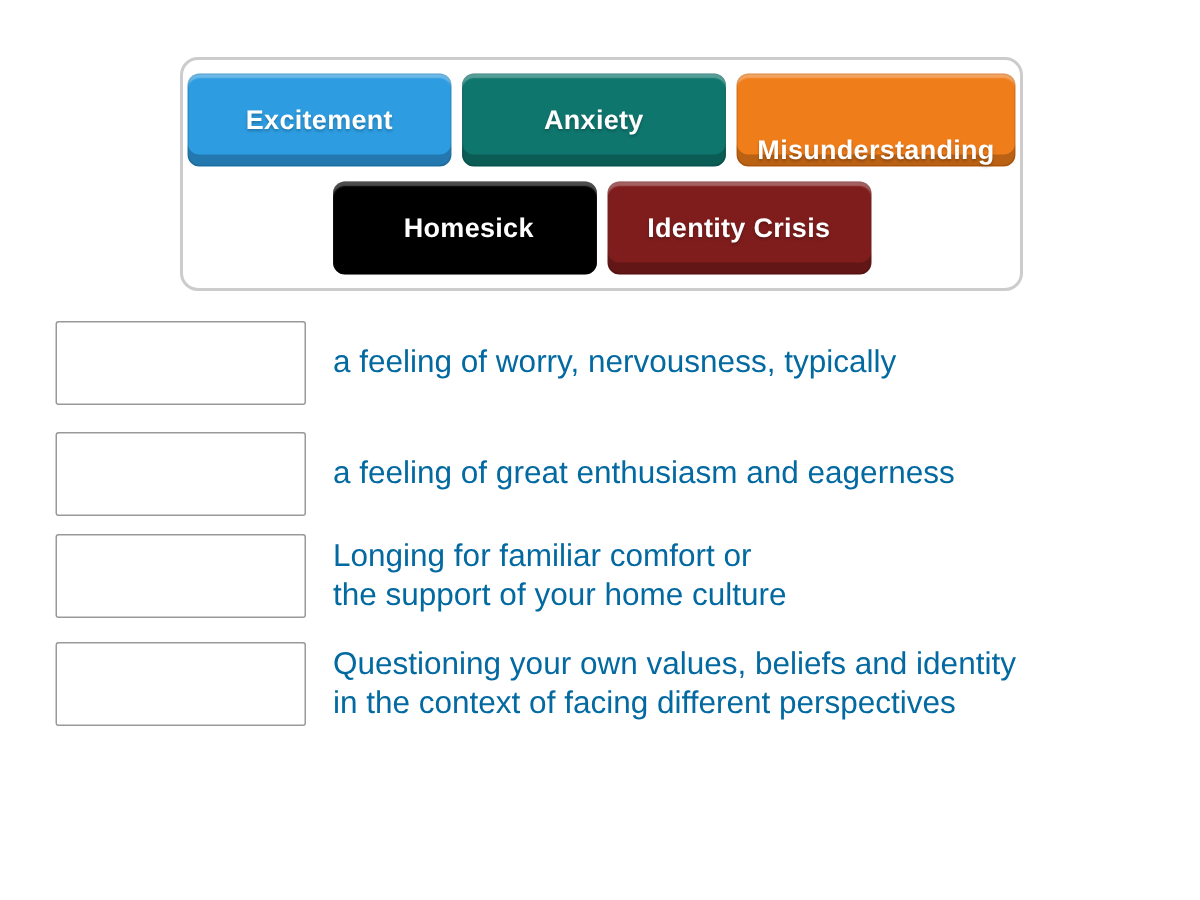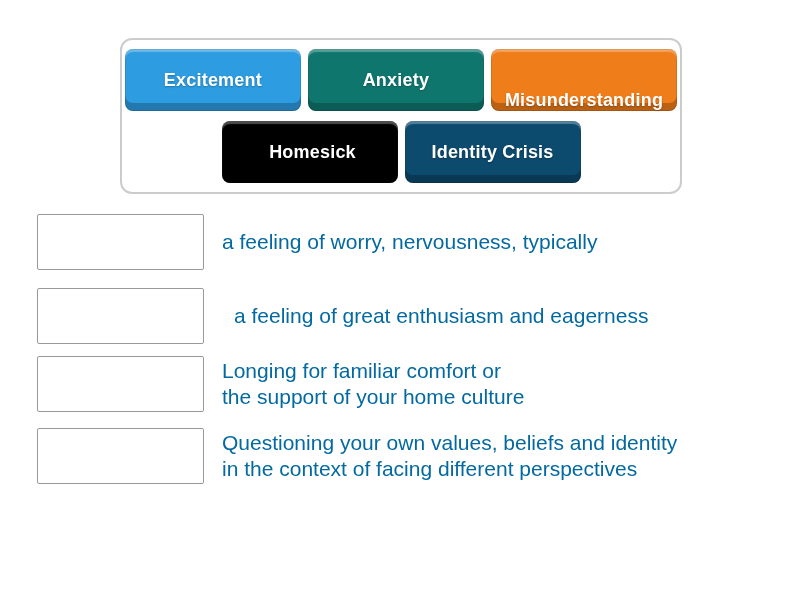--- a/index.html
+++ b/index.html
@@ -60,21 +60,21 @@
   .matches {
     position: absolute;
     left: 37px;
     top: 214px;
   }
   .match-row {
     display: flex;
     align-items: center;
   }
   .match-row:nth-child(1) { margin-bottom: 18px; }
-  .match-row:nth-child(2) { margin-bottom: 12px; gap: 12px; }
+  .match-row:nth-child(2) { margin-bottom: 12px; }
   .match-row:nth-child(3) { margin-bottom: 16px; }
   .match-row:nth-child(4) { margin-bottom: 24px; }
   .slot {
     flex: none;
     width: 167px;
     height: 56px;
     box-sizing: border-box;
     border: 1px solid #999999;
     border-radius: 2px;
     background: #ffffff;
@@ -99,21 +99,21 @@
       <span>Anxiety</span>
     </div>
     <div class="tile" style="background-color: rgb(239, 125, 26); align-items: flex-end;">
       <span>Misunderstanding</span>
     </div>
   </div>
   <div class="tile-row">
     <div class="tile" style="background-color: #000000; padding-left: 20px;">
       <span>Homesick</span>
     </div>
-    <div class="tile" style="background-color: #0c4a6e;">
+    <div class="tile" style="background-color: #7f1d1d;">
       <span>Identity Crisis</span>
     </div>
   </div>
 </div>
 
 <div class="matches">
 
   <div class="match-row">
     <div class="slot"></div>
     <div class="def">

